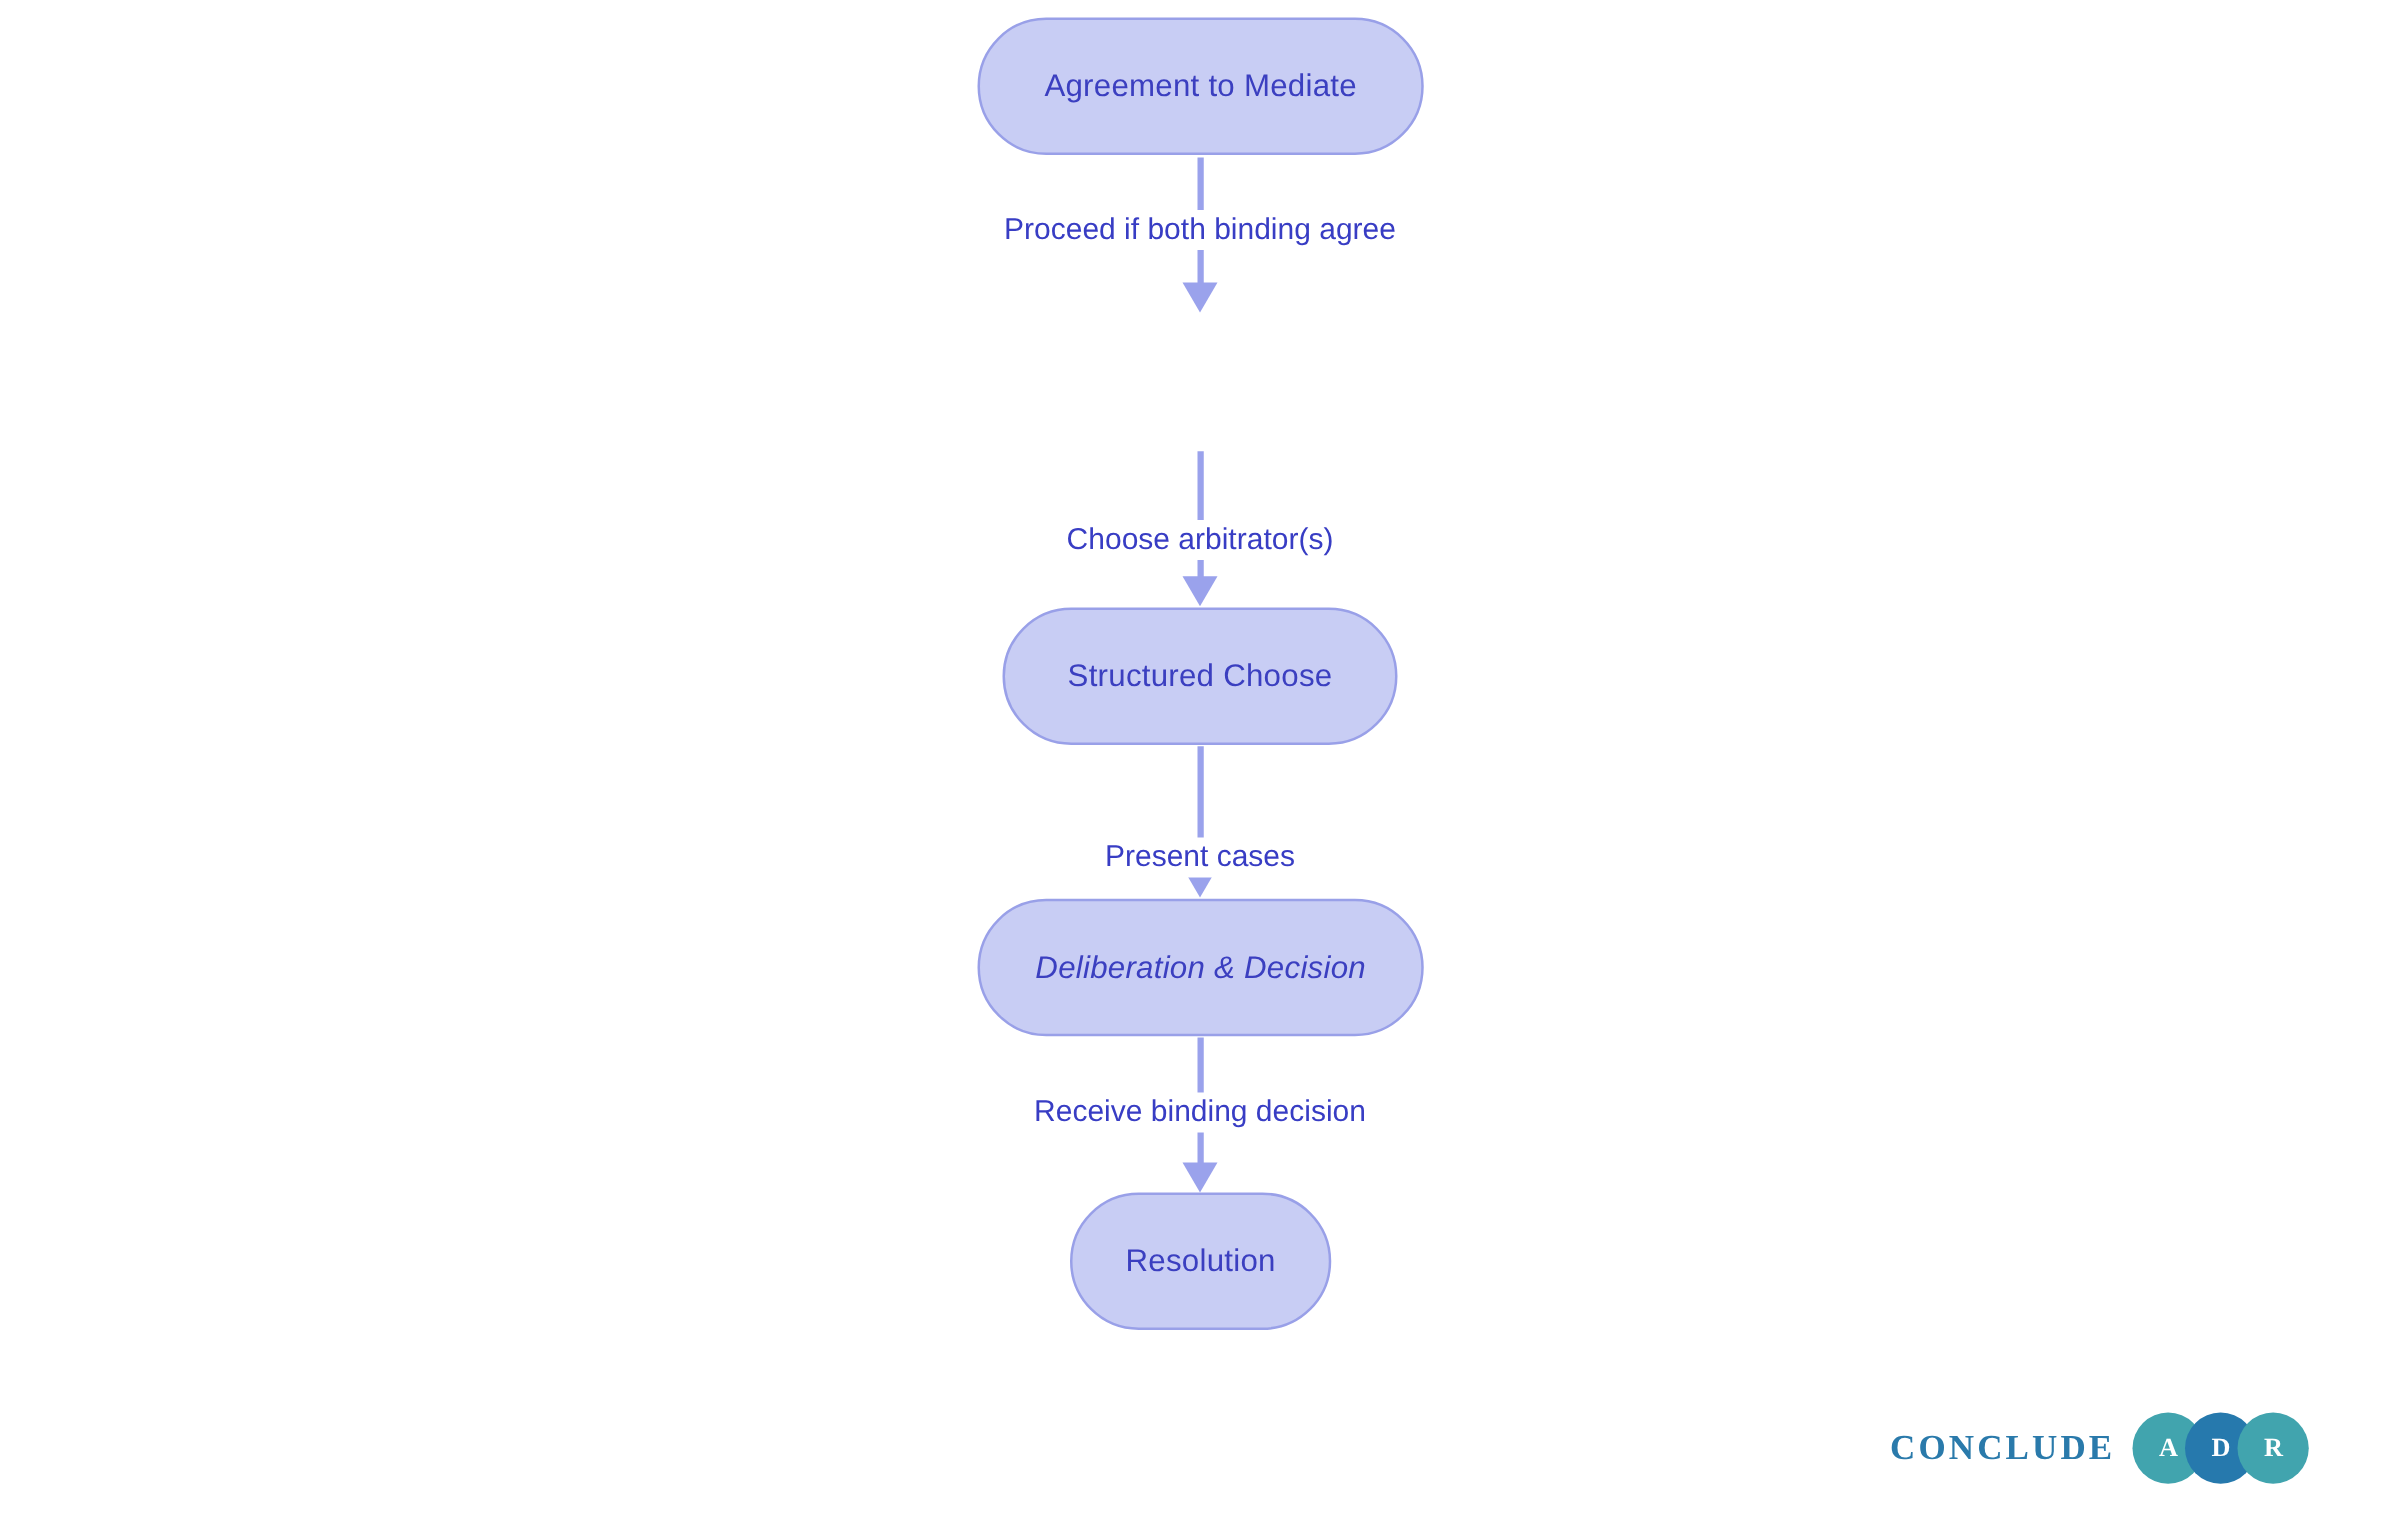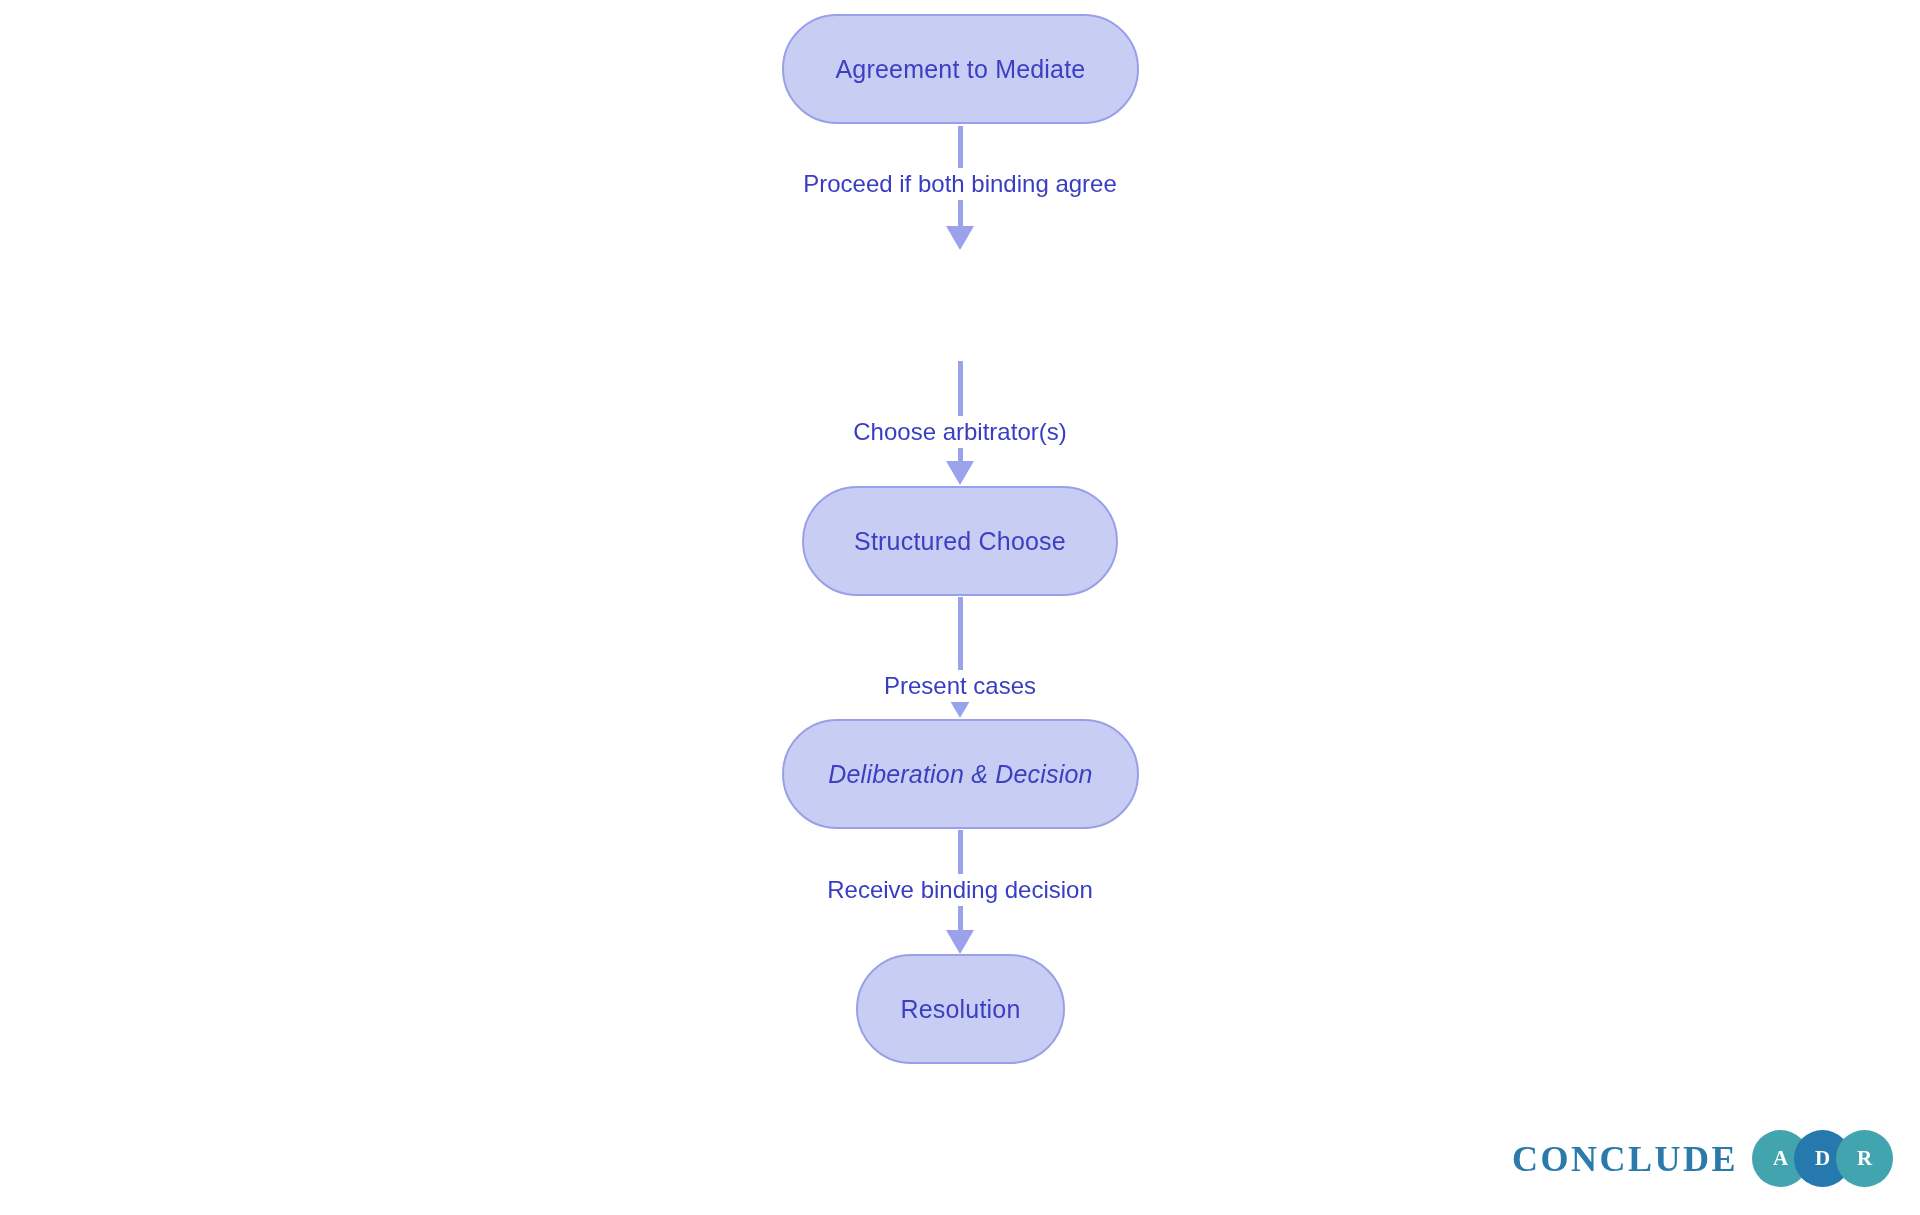--- a/index.html
+++ b/index.html
@@ -90,21 +90,21 @@
   .logo {
     position: absolute;
     left: 1512px;
     top: 1130px;
     display: flex;
     align-items: center;
   }
   .wordmark {
     font-family: "Liberation Serif", serif;
     font-weight: bold;
-    font-size: 36px;
+    font-size: 28px;
     letter-spacing: 2.5px;
     color: var(--wordmark-text);
   }
   .badges {
     position: relative;
     margin-left: 14px;
     width: 141px;
     height: 58px;
   }
   .circle {

